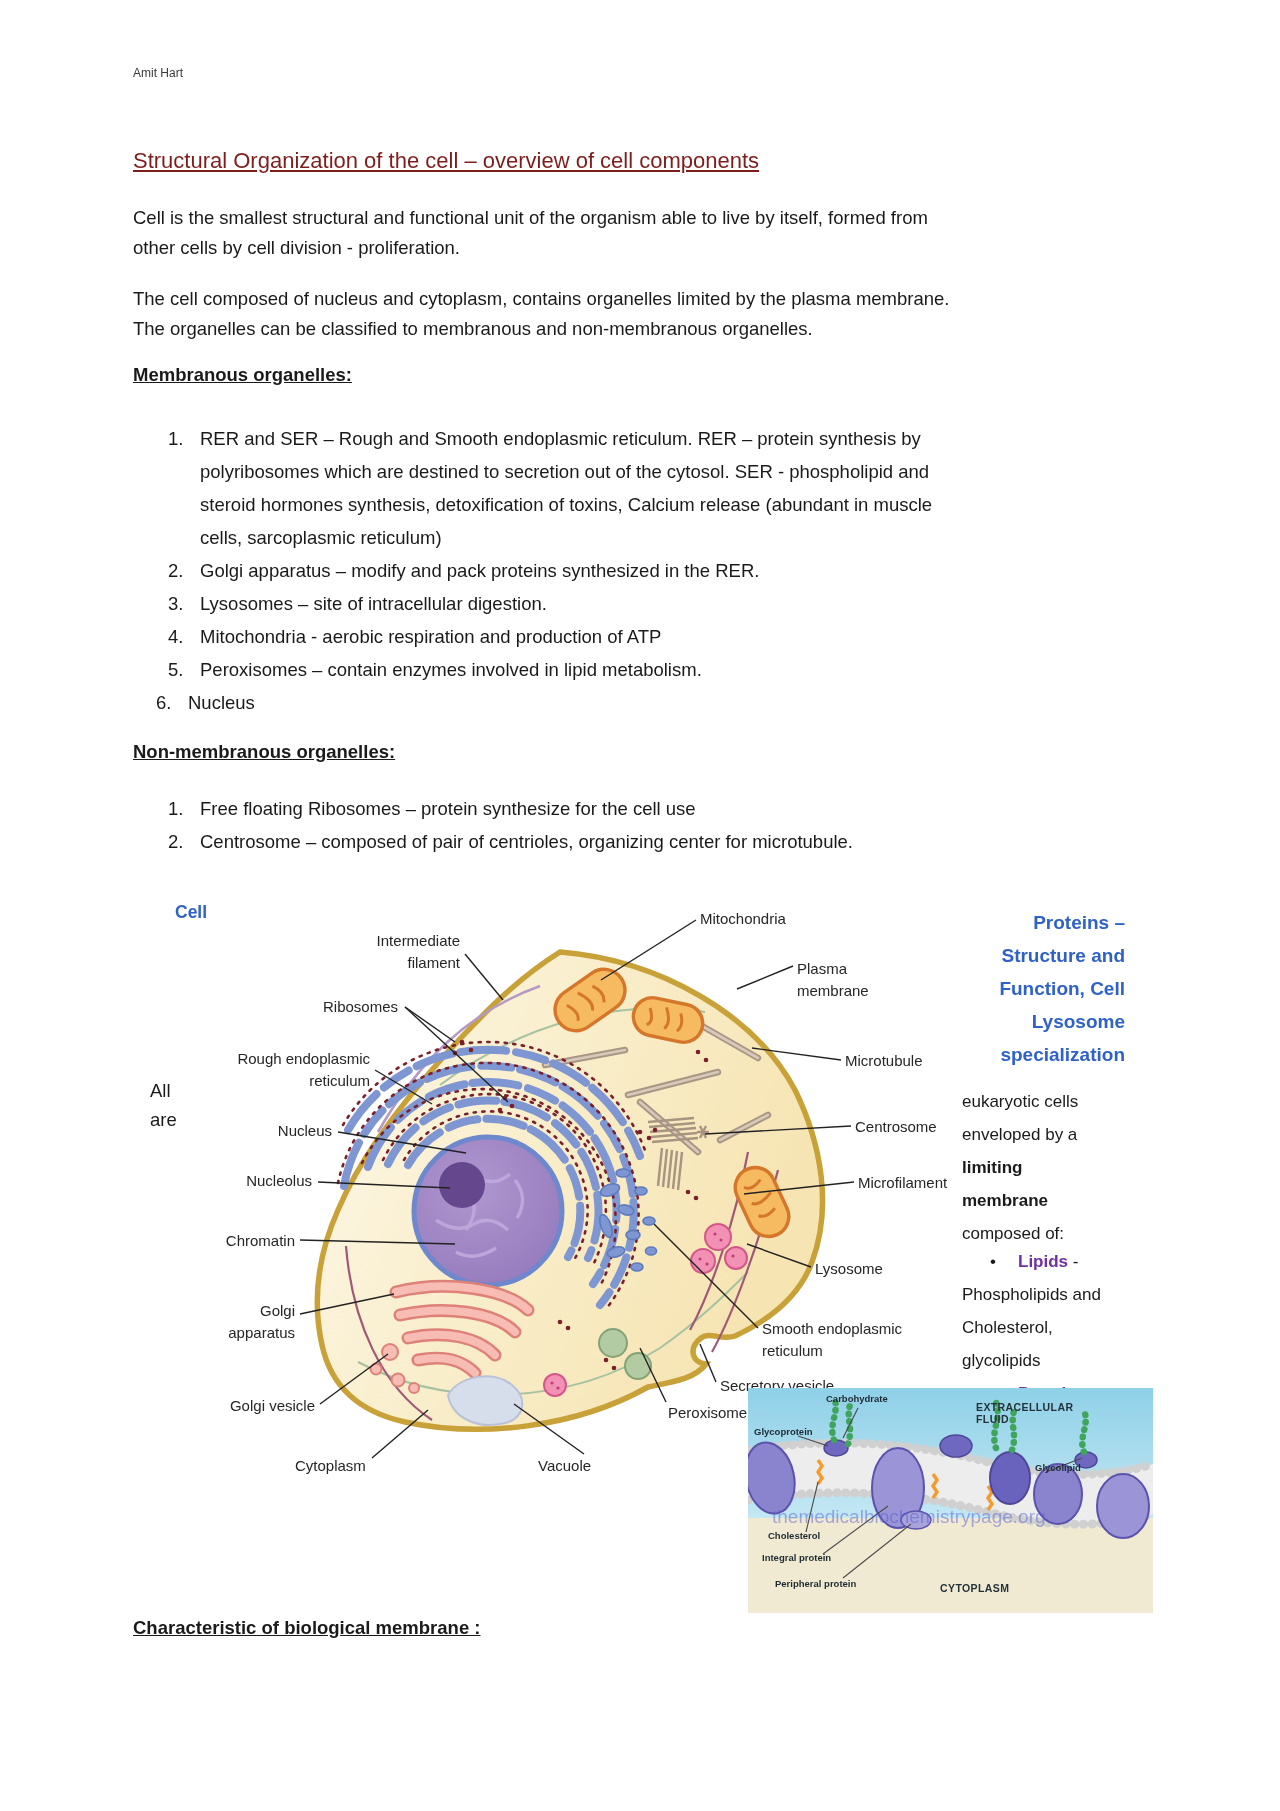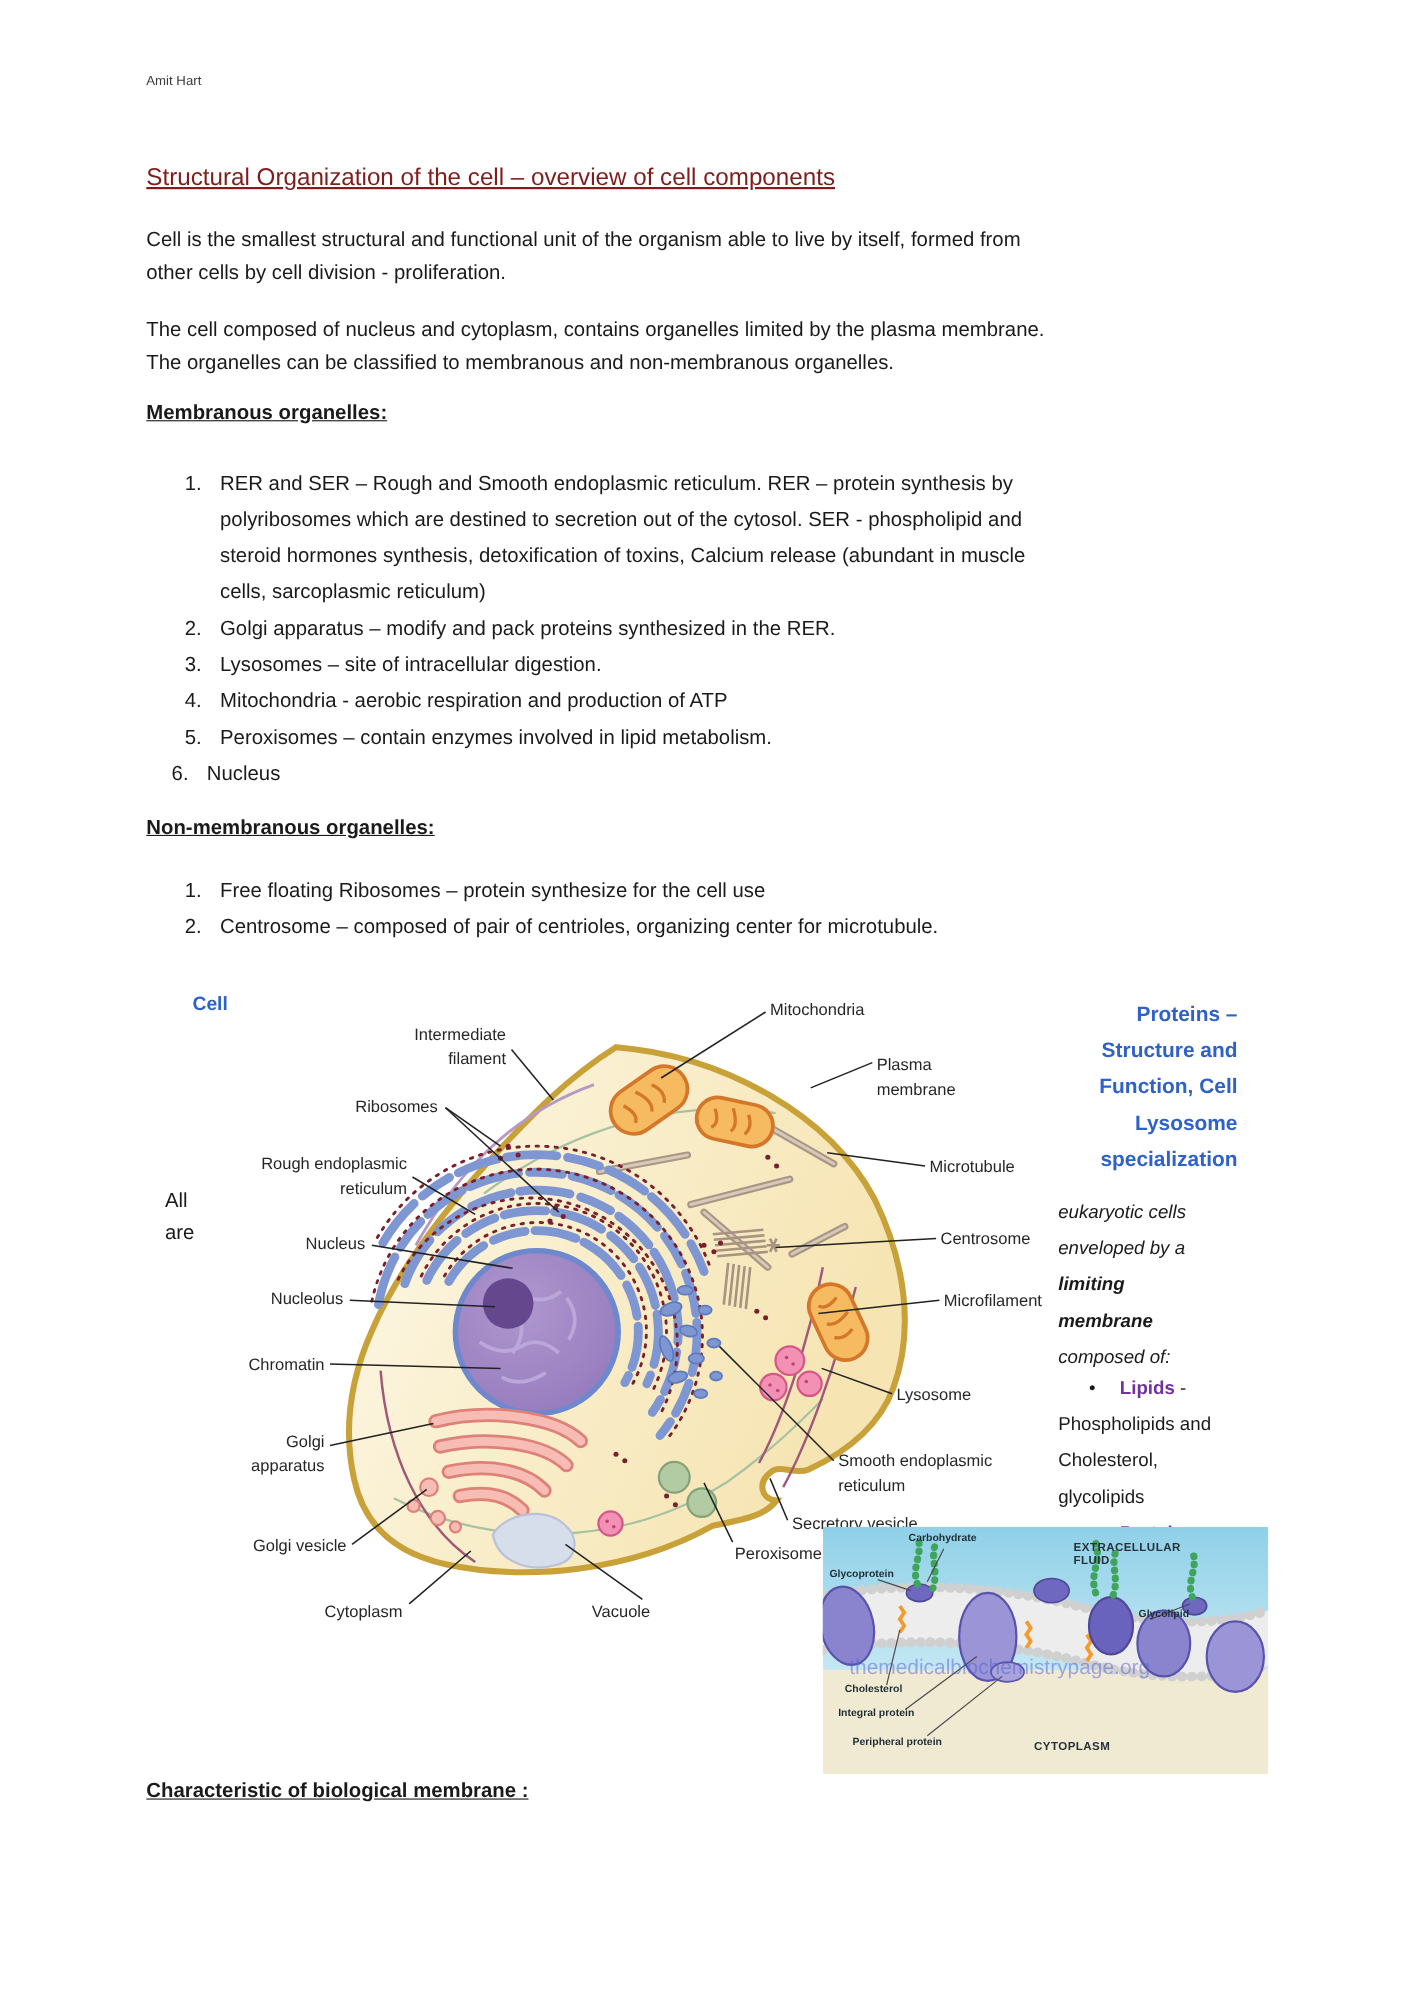--- a/index.html
+++ b/index.html
@@ -323,21 +323,21 @@
   </div>
 
   <div class="abs mh tr" style="left:935px;top:906px;width:190px;">
     <span class="ln">Proteins –</span>
     <span class="ln">Structure and</span>
     <span class="ln">Function, Cell</span>
     <span class="ln">Lysosome</span>
     <span class="ln">specialization</span>
   </div>
 
-  <div class="abs rc" style="left:962px;top:1085px;width:200px;font-style:italic;">
+  <div class="abs rc" style="left:962px;top:1085px;width:200px;">
     <span class="ln">eukaryotic cells</span>
     <span class="ln">enveloped by a</span>
     <span class="ln b">limiting</span>
     <span class="ln b">membrane</span>
     <span class="ln">composed of:</span>
   </div>
 
   <div class="abs rc" style="left:962px;top:1245px;width:210px;">
     <span class="ln" style="margin-left:28px;"><span class="rbul">•</span><span class="purple">Lipids</span><span> -</span></span>
     <span class="ln">Phospholipids and</span>

